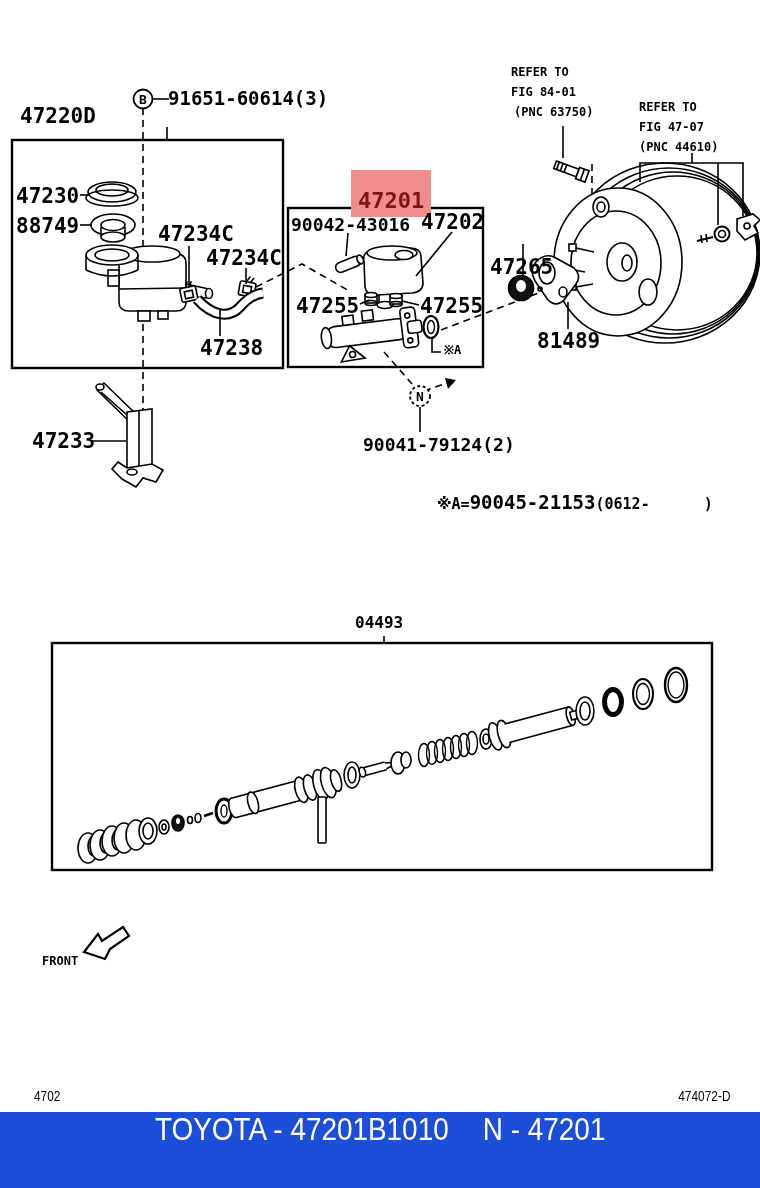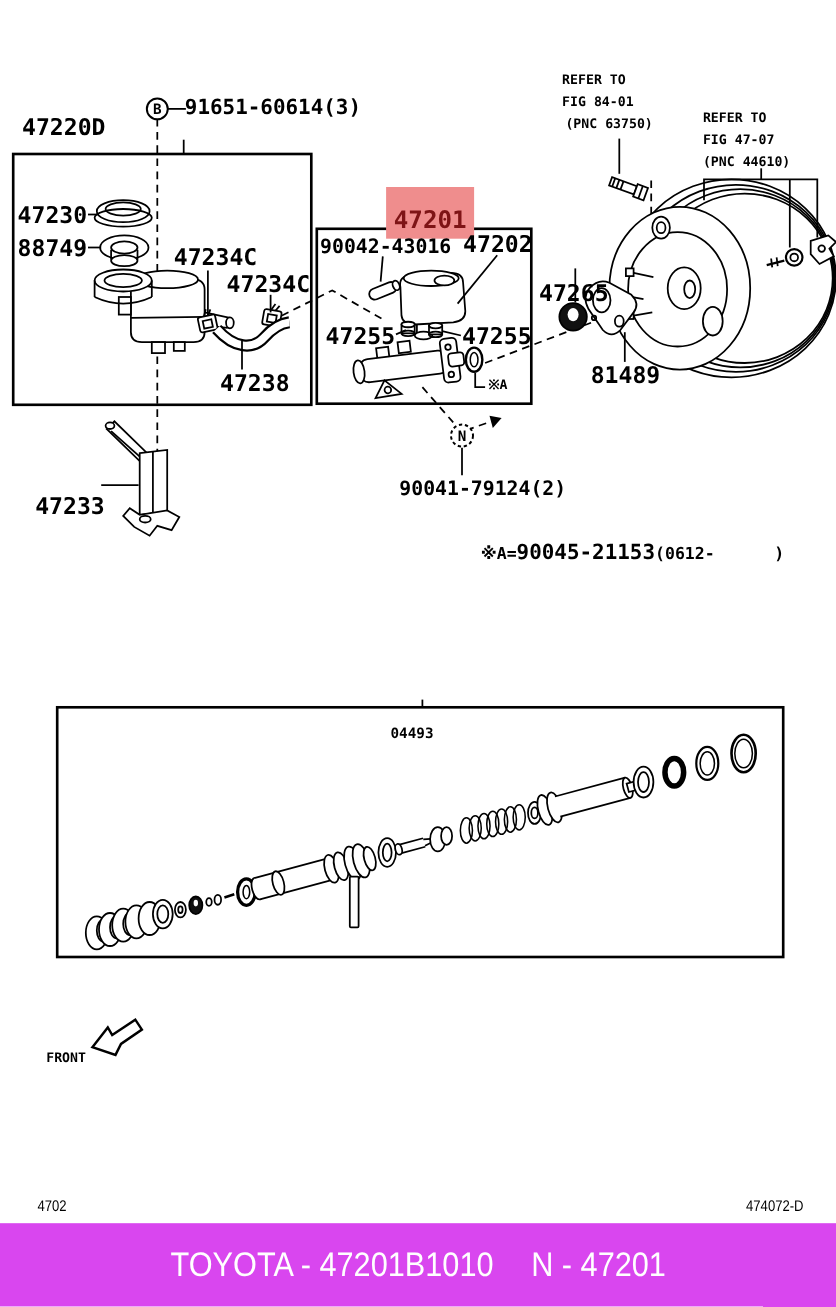--- a/index.html
+++ b/index.html
@@ -6,36 +6,36 @@
   #page {
     position:relative; width:760px; height:1188px; background:#ffffff;
     overflow:hidden; font-family:"DejaVu Sans Mono", monospace;
   }
   svg { position:absolute; left:0; top:0; }
   .lbl {
     position:absolute; font-family:"DejaVu Sans Mono", monospace;
     font-weight:bold; color:#000; white-space:nowrap; line-height:1;
   }
   .s17 { font-size:12px; } .s18 { font-size:18px; } .s19 { font-size:19px; }
-  .s20 { font-size:13px;margin-top:46px; } .s21 { font-size:21px; }
+  .s20 { font-size:16px; } .s21 { font-size:21px; }
   .refer { line-height:20px; letter-spacing:0px; }
   .hl {
     background:#ef8d8d; color:#7e1416; padding:20px 7px 5px 7px;
     font-size:22px;
   }
   .note-line { display:flex; align-items:baseline; }
   .note-sm { font-size:15px; font-weight:bold; white-space:pre; font-family:"DejaVu Sans Mono","DejaVu Sans",monospace; }
   .note-bg { font-size:19px; font-weight:bold; }
   .corner {
     position:absolute; font-family:"Liberation Sans", sans-serif;
     font-size:14px; color:#000; transform:scaleX(0.85);
   }
   .footer {
     position:absolute; left:0; top:1112px; width:760px; height:76px;
-    background:#d946ef; display:flex; align-items:center; justify-content:center;
+    background:#1d4ed8; display:flex; align-items:flex-start; justify-content:center;
     color:#fff;
   }
   .footer-inner {
     display:flex; gap:38px; font-family:"Liberation Sans", sans-serif;
     font-size:31px; transform:scaleX(0.9);
   }
 </style>
 </head>
 <body>
 
@@ -321,21 +321,21 @@
   <polygon points="84,952 98,934 102,941 123,927 129,936 110,949 105,959" fill="#fff" stroke-width="2.2"></polygon>
 </svg>
 
 <div class="lbl s19" style="left:168px; top:89px;">91651-60614(3)</div>
 <div class="lbl s21" style="left:20px; top:106px;">47220D</div>
 <div class="lbl s21" style="left:16px; top:186px;">47230</div>
 <div class="lbl s21" style="left:16px; top:216px;">88749</div>
 <div class="lbl s21" style="left:158px; top:224px;">47234C</div>
 <div class="lbl s21" style="left:206px; top:248px;">47234C</div>
 <div class="lbl s21" style="left:200px; top:338px;">47238</div>
-<div class="lbl s21" style="left:32px; top:450px;">47233</div>
+<div class="lbl s21" style="left:32px; top:431px;">47233</div>
 
 <div class="lbl hl" style="left:351px; top:170px;">47201</div>
 <div class="lbl s18" style="left:291px; top:216px;">90042-43016</div>
 <div class="lbl s21" style="left:421px; top:212px;">47202</div>
 <div class="lbl s21" style="left:296px; top:296px;">47255</div>
 <div class="lbl s21" style="left:420px; top:296px;">47255</div>
 <div class="lbl s17" style="left:444px; top:344px;">※A</div>
 <div class="lbl s18" style="left:363px; top:436px;">90041-79124(2)</div>
 
 <div class="lbl s21" style="left:490px; top:212px;margin-top:45px;">47265</div>

